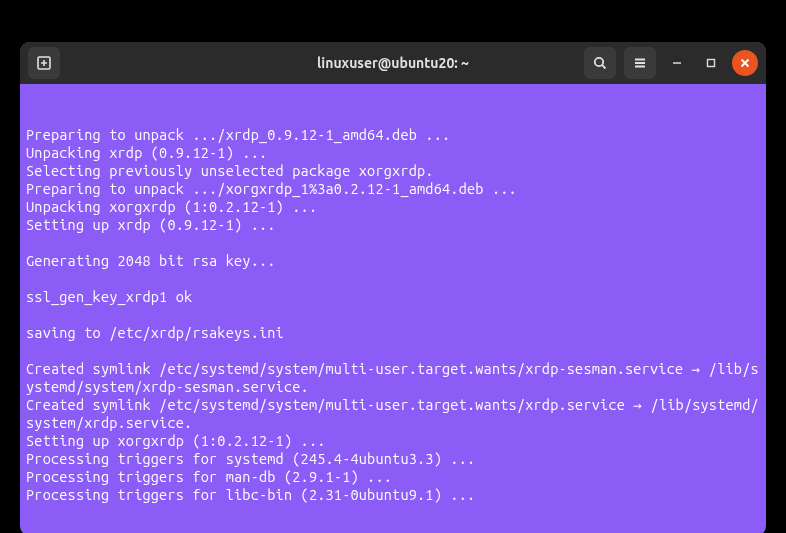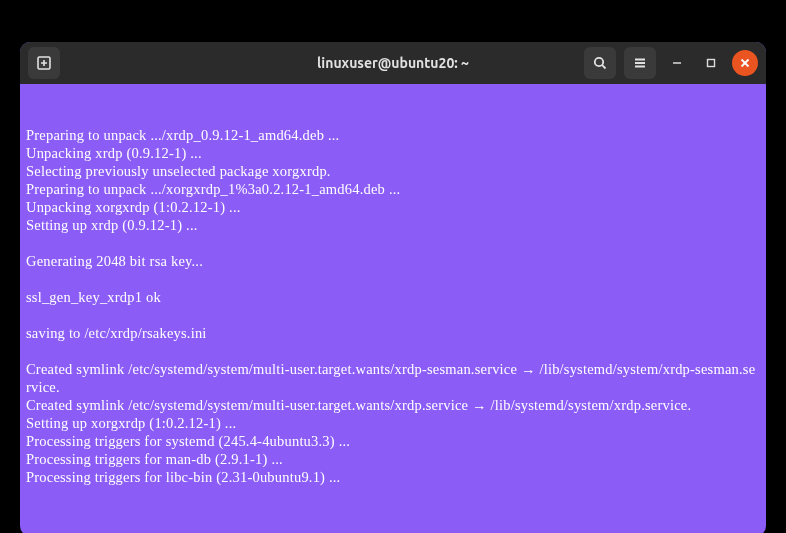--- a/index.html
+++ b/index.html
@@ -90,21 +90,20 @@
       padding: 6px 6px;
       font-size: 14.5px;
       line-height: 18px;
       color: #ffffff;
       letter-spacing: 0.2px;
       white-space: pre;
     }
     .line {
       white-space: pre-wrap;
       word-break: break-all;
-      font-family: Liberation Serif, serif;
     }
   </style>
 </head>
 <body>
 
 <div class="window">
   <div class="titlebar">
     <div class="titlebar-left">
       <div class="icon-btn">
         <svg viewBox="0 0 16 16" fill="none" stroke="currentColor" stroke-width="1.6">

